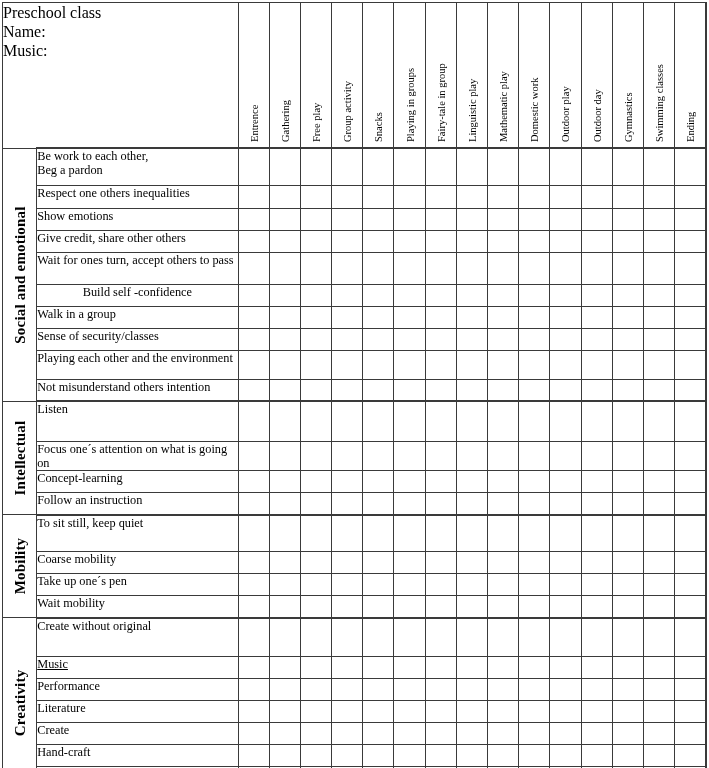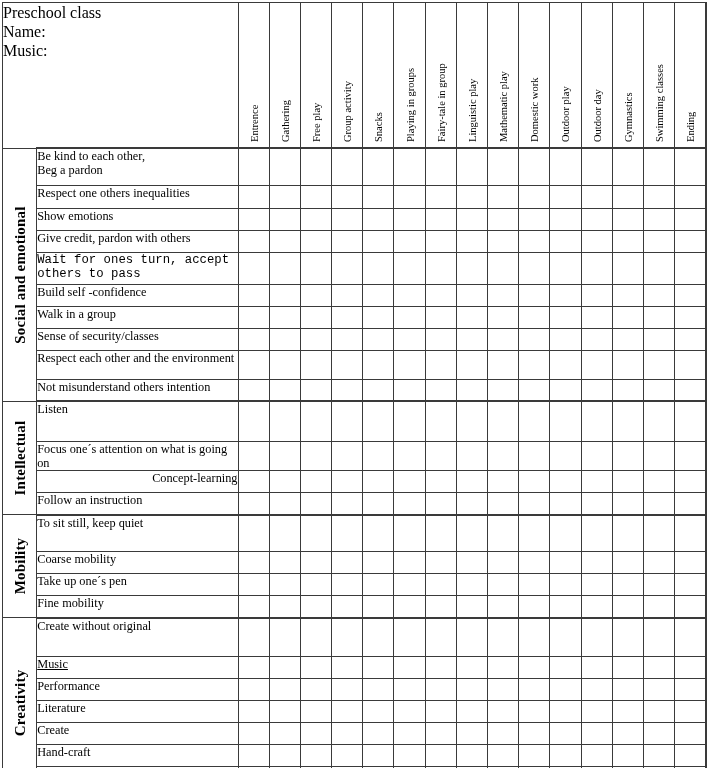--- a/index.html
+++ b/index.html
@@ -219,21 +219,21 @@
           <td class="colhead last">
             <div class="vlabel-wrap">
               <span class="vlabel">Ending</span>
             </div>
           </td>
         </tr>
         <tr style="height: 37px;">
           <td class="section-label" rowspan="10">
             <span class="slabel">Social and emotional</span>
           </td>
-          <td class="criterion sec-top" style="white-space: pre-line;">Be kind to each other,
+          <td class="criterion sec-top" style="white-space: pre-line;">Be work to each other,
 Beg a pardon</td>
           <td class="mark sec-top"></td>
           <td class="mark sec-top"></td>
           <td class="mark sec-top"></td>
           <td class="mark sec-top"></td>
           <td class="mark sec-top"></td>
           <td class="mark sec-top"></td>
           <td class="mark sec-top"></td>
           <td class="mark sec-top"></td>
           <td class="mark sec-top"></td>
@@ -274,56 +274,56 @@
           <td class="mark"></td>
           <td class="mark"></td>
           <td class="mark"></td>
           <td class="mark"></td>
           <td class="mark"></td>
           <td class="mark"></td>
           <td class="mark"></td>
           <td class="mark last"></td>
         </tr>
         <tr style="height: 22px;">
-          <td class="criterion" style="white-space: pre-line;">Give credit, pardon with others</td>
+          <td class="criterion" style="white-space: pre-line;">Give credit, share other others</td>
           <td class="mark"></td>
           <td class="mark"></td>
           <td class="mark"></td>
           <td class="mark"></td>
           <td class="mark"></td>
           <td class="mark"></td>
           <td class="mark"></td>
           <td class="mark"></td>
           <td class="mark"></td>
           <td class="mark"></td>
           <td class="mark"></td>
           <td class="mark"></td>
           <td class="mark"></td>
           <td class="mark"></td>
           <td class="mark last"></td>
         </tr>
         <tr style="height: 32px;">
-          <td class="criterion" style="white-space: pre-line; font-family: Liberation Mono, monospace;">Wait for ones turn, accept others to pass</td>
-          <td class="mark"></td>
-          <td class="mark"></td>
-          <td class="mark"></td>
-          <td class="mark"></td>
-          <td class="mark"></td>
-          <td class="mark"></td>
-          <td class="mark"></td>
-          <td class="mark"></td>
-          <td class="mark"></td>
-          <td class="mark"></td>
-          <td class="mark"></td>
-          <td class="mark"></td>
-          <td class="mark"></td>
-          <td class="mark"></td>
-          <td class="mark last"></td>
-        </tr>
-        <tr style="height: 22px;">
+          <td class="criterion" style="white-space: pre-line;">Wait for ones turn, accept others to pass</td>
+          <td class="mark"></td>
+          <td class="mark"></td>
+          <td class="mark"></td>
+          <td class="mark"></td>
+          <td class="mark"></td>
+          <td class="mark"></td>
+          <td class="mark"></td>
+          <td class="mark"></td>
+          <td class="mark"></td>
+          <td class="mark"></td>
+          <td class="mark"></td>
+          <td class="mark"></td>
+          <td class="mark"></td>
+          <td class="mark"></td>
+          <td class="mark last"></td>
+        </tr>
+        <tr style="height: 22px; text-align: center;">
           <td class="criterion" style="white-space: pre-line;">Build self -confidence</td>
           <td class="mark"></td>
           <td class="mark"></td>
           <td class="mark"></td>
           <td class="mark"></td>
           <td class="mark"></td>
           <td class="mark"></td>
           <td class="mark"></td>
           <td class="mark"></td>
           <td class="mark"></td>
@@ -364,21 +364,21 @@
           <td class="mark"></td>
           <td class="mark"></td>
           <td class="mark"></td>
           <td class="mark"></td>
           <td class="mark"></td>
           <td class="mark"></td>
           <td class="mark"></td>
           <td class="mark last"></td>
         </tr>
         <tr style="height: 29px;">
-          <td class="criterion" style="white-space: pre-line;">Respect each other and the environment</td>
+          <td class="criterion" style="white-space: pre-line;">Playing each other and the environment</td>
           <td class="mark"></td>
           <td class="mark"></td>
           <td class="mark"></td>
           <td class="mark"></td>
           <td class="mark"></td>
           <td class="mark"></td>
           <td class="mark"></td>
           <td class="mark"></td>
           <td class="mark"></td>
           <td class="mark"></td>
@@ -439,21 +439,21 @@
           <td class="mark"></td>
           <td class="mark"></td>
           <td class="mark"></td>
           <td class="mark"></td>
           <td class="mark"></td>
           <td class="mark"></td>
           <td class="mark"></td>
           <td class="mark last"></td>
         </tr>
         <tr style="height: 22px;">
-          <td class="criterion" style="white-space: pre-line; text-align: right;">Concept-learning</td>
+          <td class="criterion" style="white-space: pre-line;">Concept-learning</td>
           <td class="mark"></td>
           <td class="mark"></td>
           <td class="mark"></td>
           <td class="mark"></td>
           <td class="mark"></td>
           <td class="mark"></td>
           <td class="mark"></td>
           <td class="mark"></td>
           <td class="mark"></td>
           <td class="mark"></td>
@@ -532,21 +532,21 @@
           <td class="mark"></td>
           <td class="mark"></td>
           <td class="mark"></td>
           <td class="mark"></td>
           <td class="mark"></td>
           <td class="mark"></td>
           <td class="mark"></td>
           <td class="mark last"></td>
         </tr>
         <tr style="height: 22px;">
-          <td class="criterion sec-bottom" style="white-space: pre-line;">Fine mobility</td>
+          <td class="criterion sec-bottom" style="white-space: pre-line;">Wait mobility</td>
           <td class="mark sec-bottom"></td>
           <td class="mark sec-bottom"></td>
           <td class="mark sec-bottom"></td>
           <td class="mark sec-bottom"></td>
           <td class="mark sec-bottom"></td>
           <td class="mark sec-bottom"></td>
           <td class="mark sec-bottom"></td>
           <td class="mark sec-bottom"></td>
           <td class="mark sec-bottom"></td>
           <td class="mark sec-bottom"></td>

